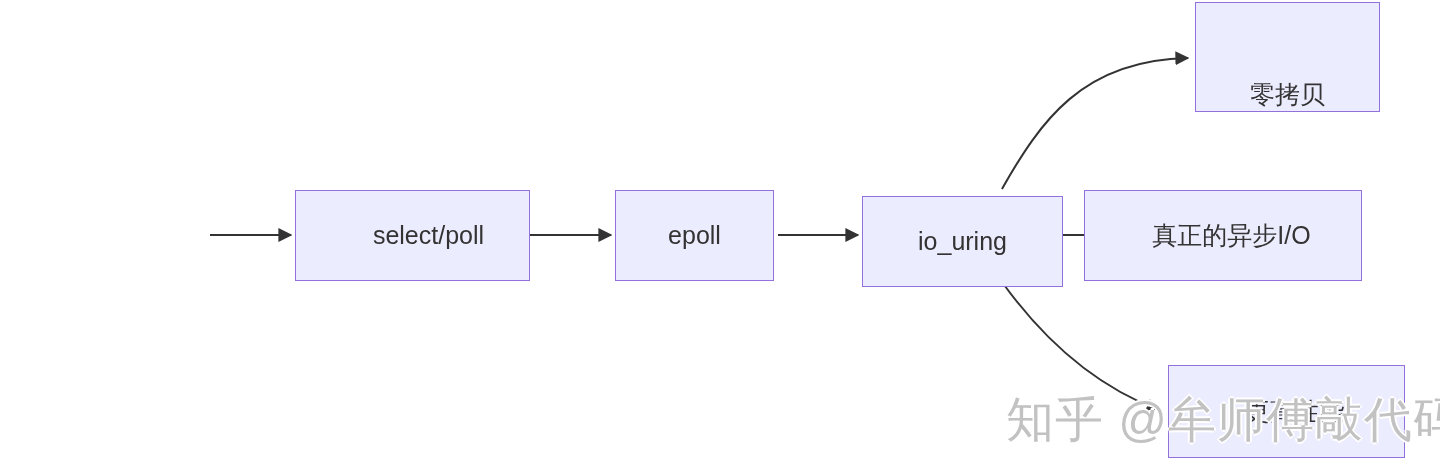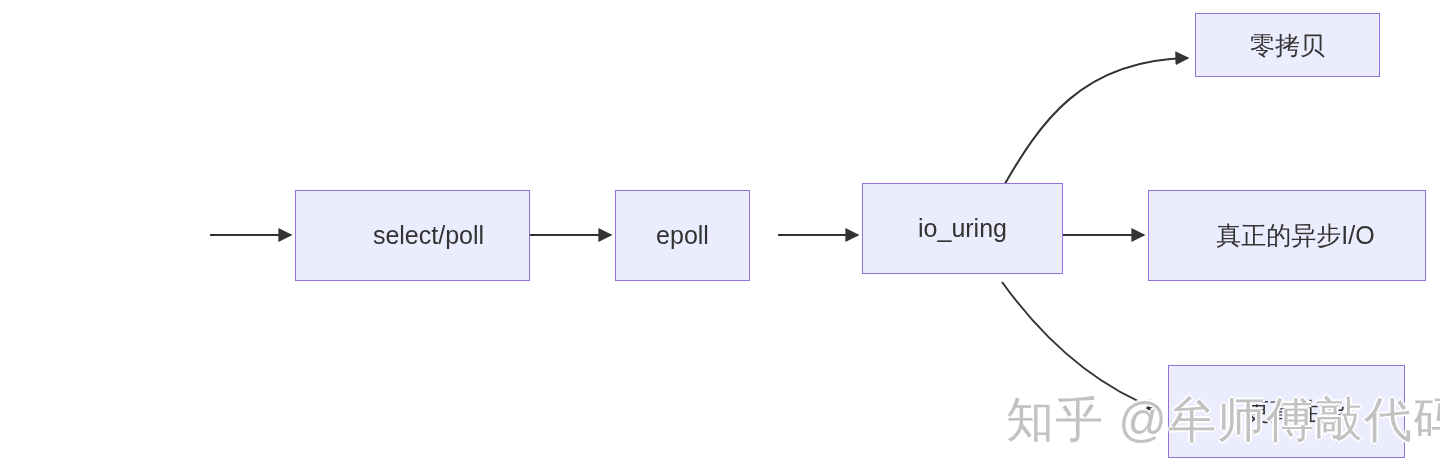--- a/index.html
+++ b/index.html
@@ -38,24 +38,24 @@
     color: var(--node-text, #333333);
     font-size: 25px;
     display: flex;
     align-items: center;
     justify-content: center;
     text-align: center;
     white-space: nowrap;
   }
   .node-sync-io        { left: 13px;   top: 190px; width: 197px; height: 91px; }
   .node-select-poll    { left: 295px;  top: 190px; width: 235px; height: 91px; padding-left: 32px; }
-  .node-epoll          { left: 615px;  top: 190px; width: 135px; height: 91px; text-align: right; }
-  .node-io-uring       { left: 862px;  top: 183px; width: 201px; height: 91px; }
-  .node-zero-copy      { left: 1195px; top: 13px;  width: 185px; height: 64px; }
-  .node-true-async-io  { left: 1148px; top: 190px; width: 278px; height: 91px; padding-left: 17px; }
+  .node-epoll          { left: 615px;  top: 190px; width: 159px; height: 91px; text-align: right; }
+  .node-io-uring       { left: 862px;  top: 196px; width: 201px; height: 91px; }
+  .node-zero-copy      { left: 1195px; top: 2px;  width: 185px; height: 110px; align-items: flex-end; }
+  .node-true-async-io  { left: 1084px; top: 190px; width: 278px; height: 91px; padding-left: 17px; }
   .node-higher-perf    { left: 1168px; top: 365px; width: 237px; height: 93px; padding-left: 16px; }
   .watermark {
     position: absolute;
     z-index: 3;
     left: 1006px;
     top: 388px;
     font-size: 48px;
     letter-spacing: 1px;
     color: var(--watermark, #C2C2C2);
     white-space: nowrap;

